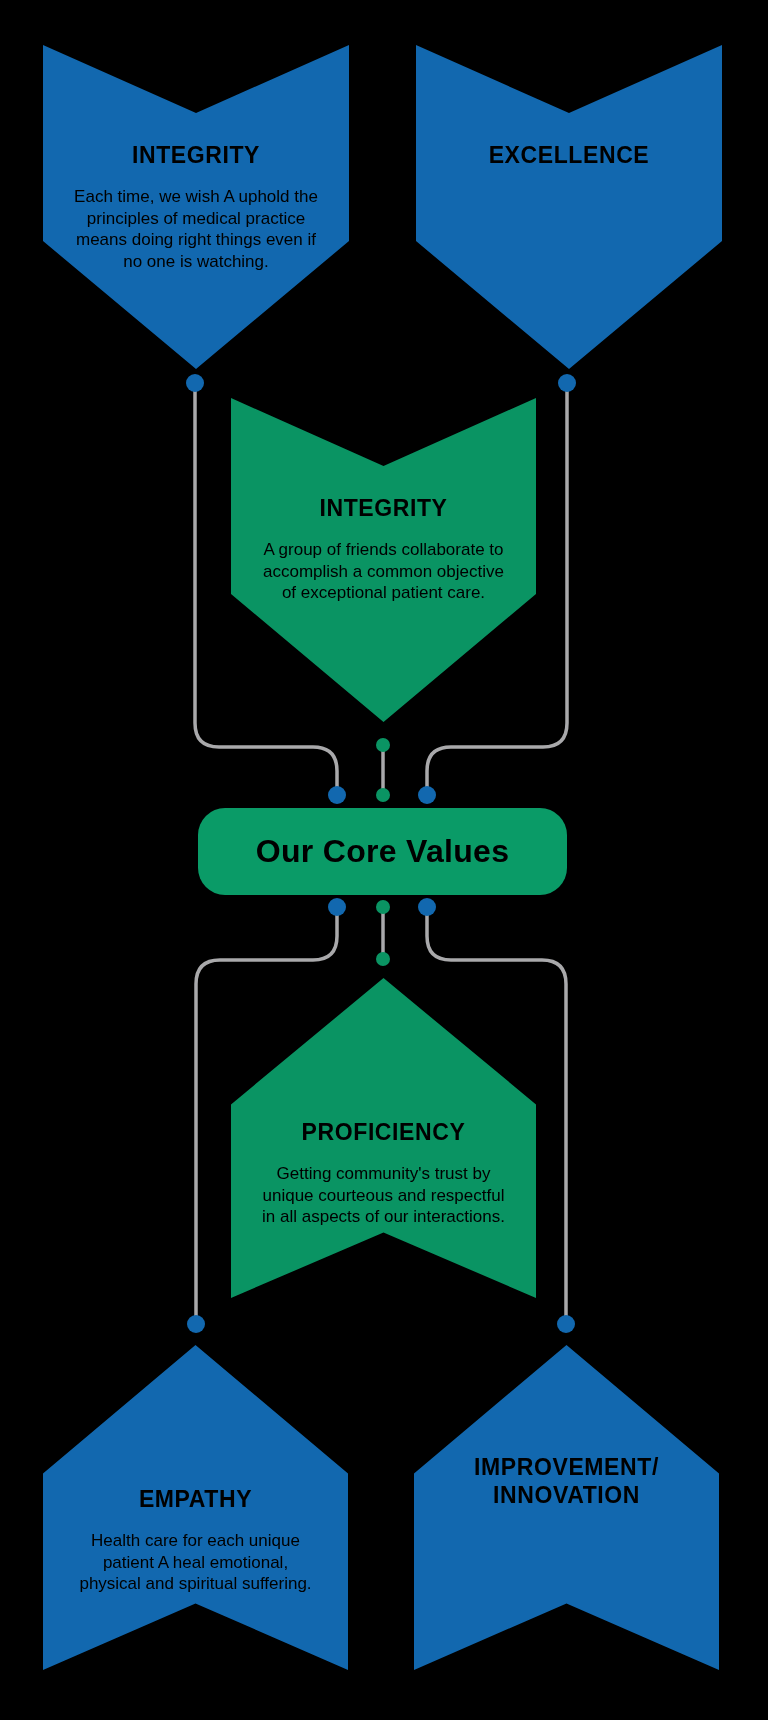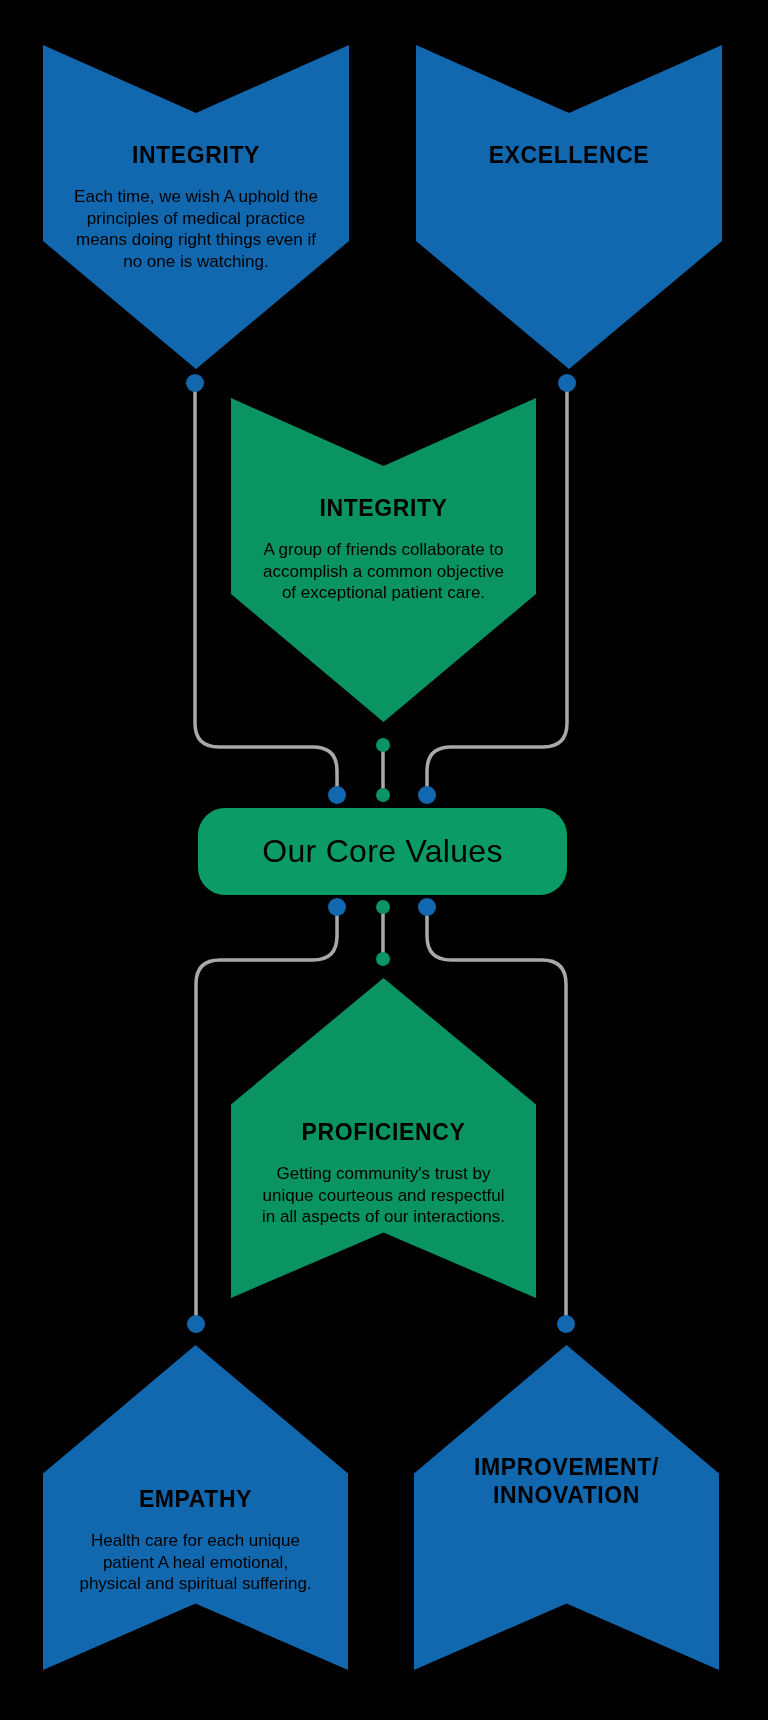--- a/index.html
+++ b/index.html
@@ -67,21 +67,21 @@
     left: 198px; top: 808px;
     width: 369px; height: 87px;
     background: var(--box-green, #0A9B67);
     border-radius: 27px;
     display: flex;
     align-items: center;
     justify-content: center;
   }
   .core-box-label {
     font-size: 32px;
-    font-weight: 400;
+    font-weight: 700;
     letter-spacing: 0.3px;
   }
 </style>
 </head>
 <body>
 
 <div class="canvas">
 
   <svg class="connectors" viewBox="0 0 768 1720">
     <path d="M195 383 L195 723 Q195 747 219 747 L313 747 Q337 747 337 771 L337 795"></path>

